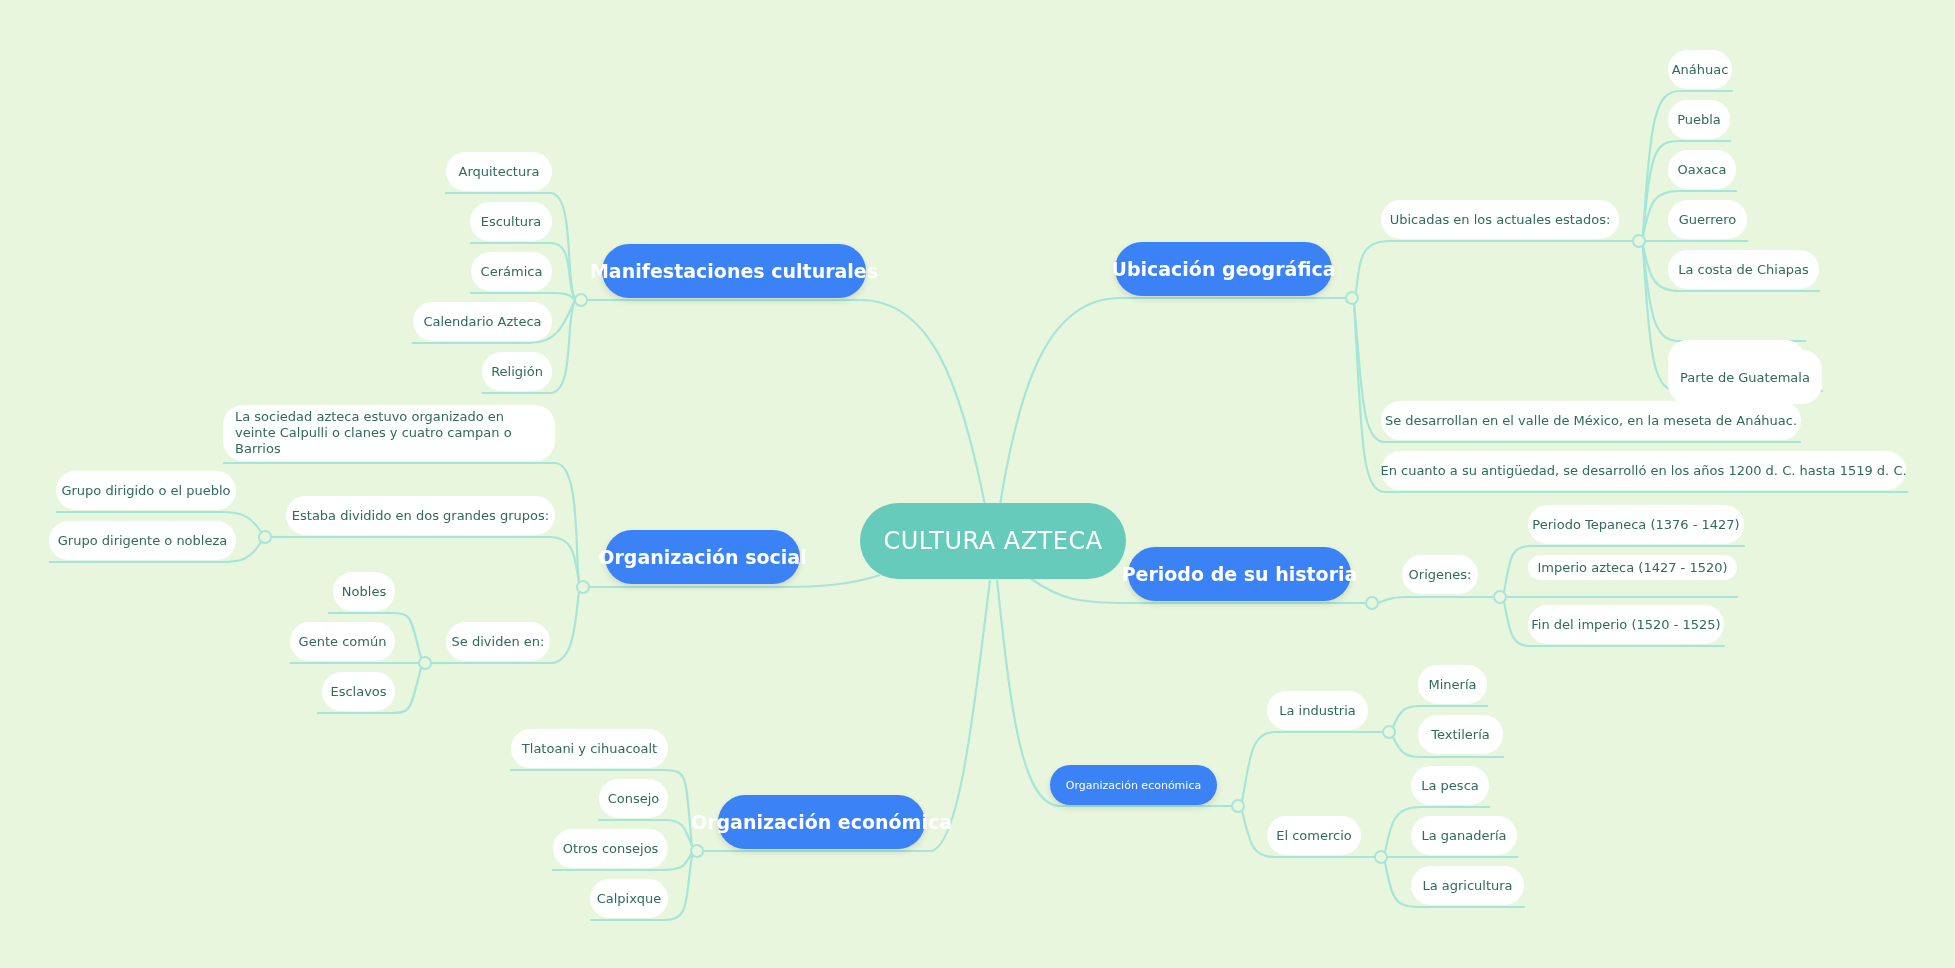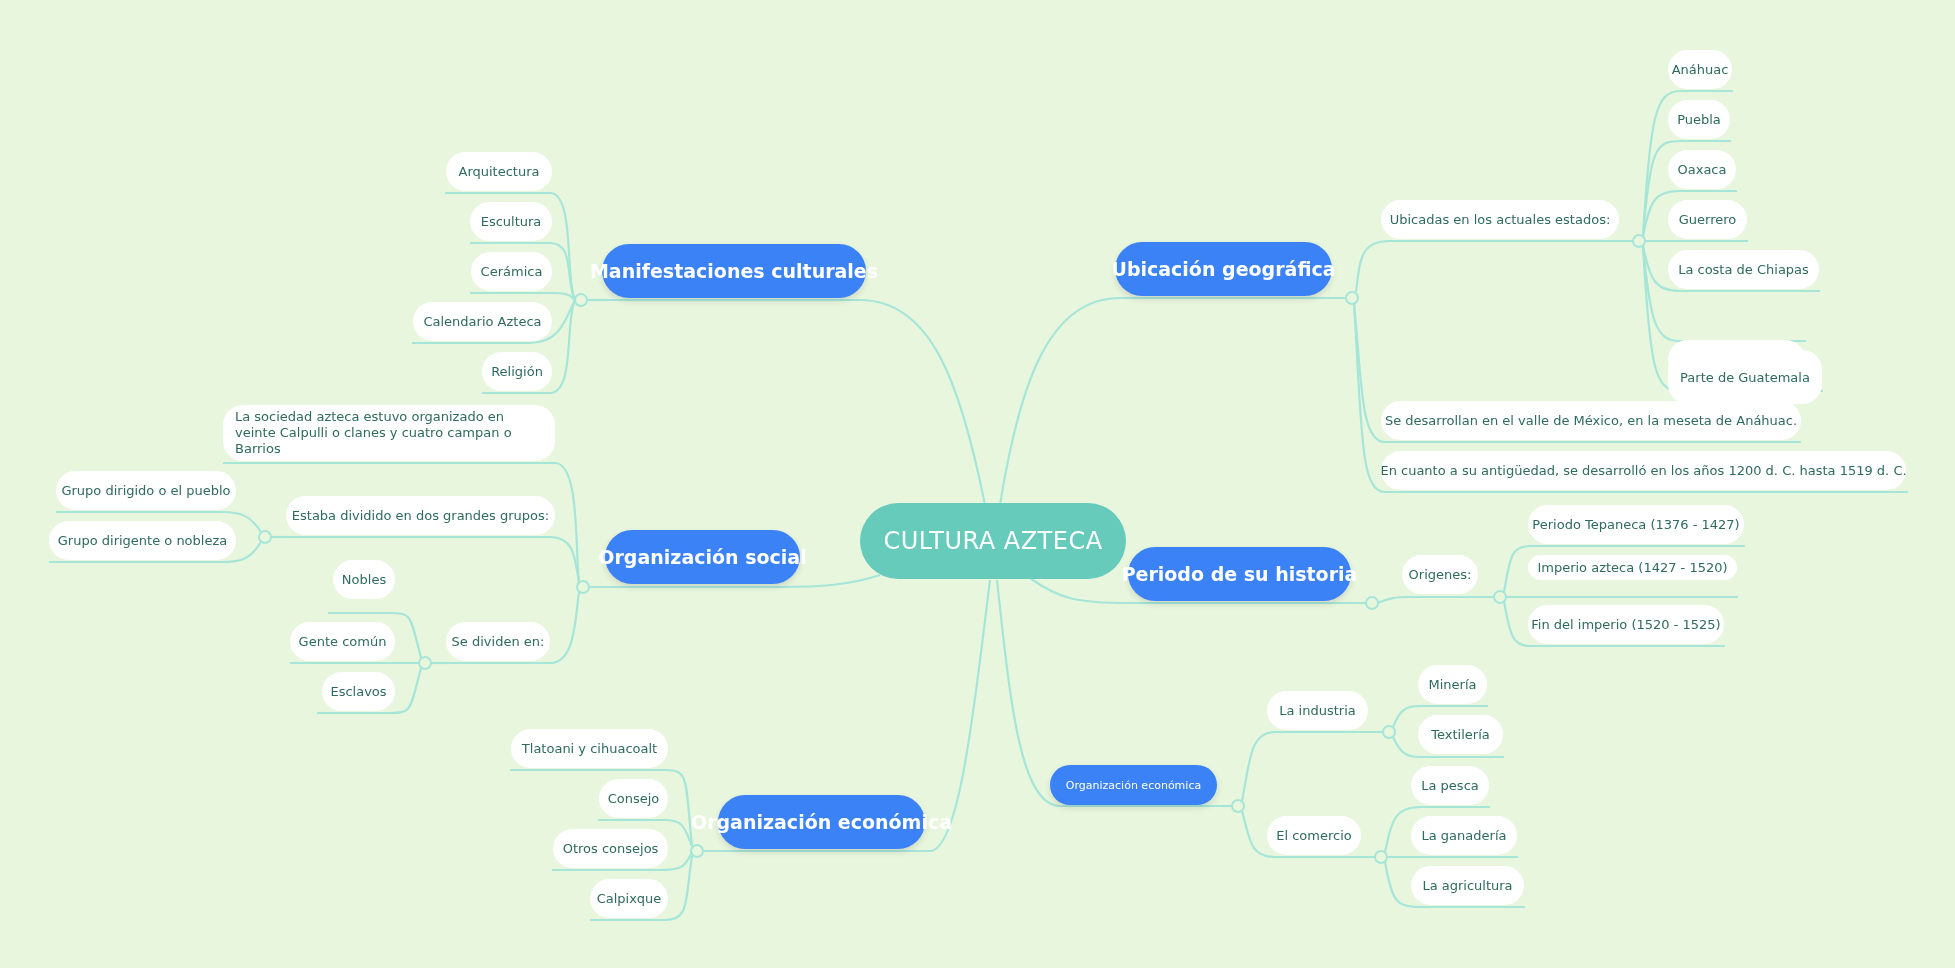--- a/index.html
+++ b/index.html
@@ -157,21 +157,21 @@
     </div>
   <div class="node leaf" style="left:56px;top:471px;width:180px;height:39px;">
       <span>Grupo dirigido o el pueblo</span>
     </div>
   <div class="node leaf" style="left:49px;top:521px;width:187px;height:39px;">
       <span>Grupo dirigente o nobleza</span>
     </div>
   <div class="node leaf" style="left:446px;top:622px;width:104px;height:39px;">
       <span>Se dividen en:</span>
     </div>
-  <div class="node leaf" style="left:333px;top:560px;width:62px;height:39px;">
+  <div class="node leaf" style="left:333px;top:572px;width:62px;height:39px;">
       <span>Nobles</span>
     </div>
   <div class="node leaf" style="left:290px;top:622px;width:105px;height:39px;">
       <span>Gente común</span>
     </div>
   <div class="node leaf" style="left:322px;top:672px;width:73px;height:39px;">
       <span>Esclavos</span>
     </div>
 
   <div class="node leaf" style="left:511px;top:729px;width:157px;height:39px;">

